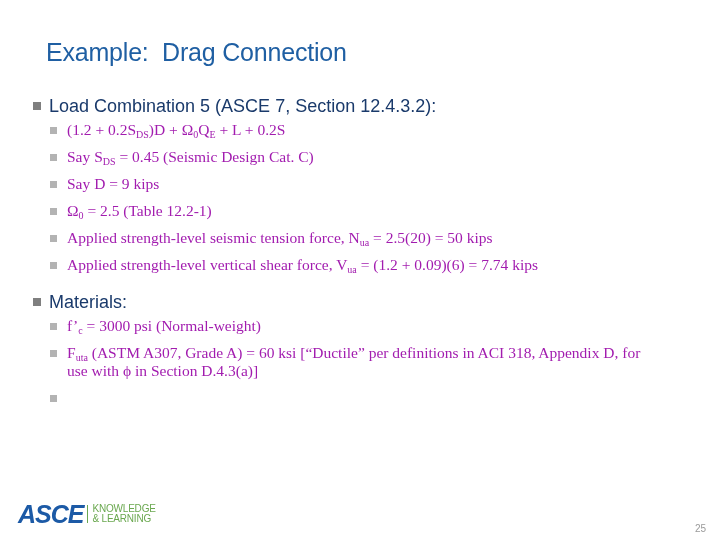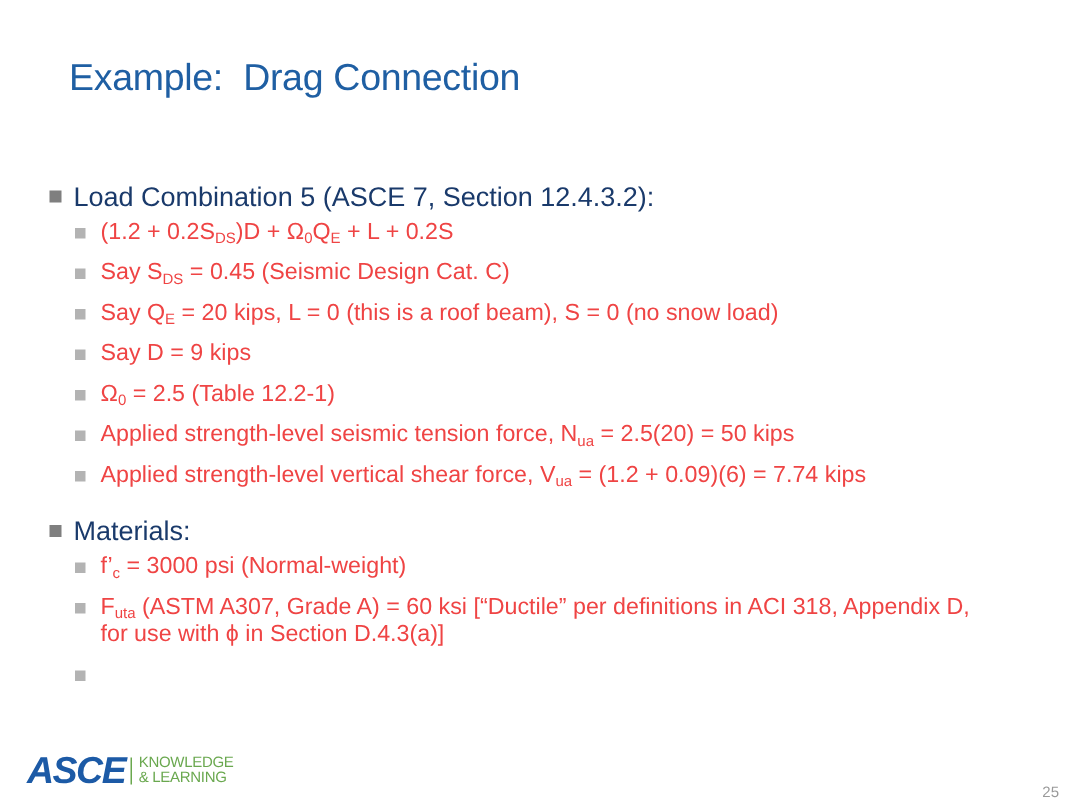--- a/index.html
+++ b/index.html
@@ -4,31 +4,31 @@
 <style>
   html, body { margin: 0; padding: 0; }
   body {
     width: 720px; height: 540px; background: #ffffff; position: relative; overflow: hidden;
     font-family: "Liberation Sans", sans-serif;
   }
   .title {
     position: absolute; left: 46px; top: 38px;
     font-size: 25px; color: #1f5fa3; white-space: pre; letter-spacing: -0.2px;
   }
-  .content { position: absolute; left: 33px; top: 120px; width: 680px; }
+  .content { position: absolute; left: 33px; top: 95px; width: 680px; }
   .l1 {
     position: relative; padding-left: 16px; font-size: 18px; color: #1a3a6b;
     line-height: 22px; margin-bottom: 4px;
   }
   .l1 .bullet {
     position: absolute; left: 0; top: 7px; width: 8px; height: 8px; background: #7f7f7f;
   }
   .l2 {
-    position: relative; padding-left: 17px; margin-left: 17px; font-size: 15.5px; color: #ef4444;
-    line-height: 18px; margin-bottom: 9px;
+    position: relative; padding-left: 17px; margin-left: 17px; font-size: 15.5px; color: #a21caf;
+    line-height: 18px; margin-bottom: 9px; font-family: Liberation Serif, serif;
   }
   .l2 .bullet {
     position: absolute; left: 0; top: 6px; width: 7px; height: 7px; background: #b3b3b3;
   }
   .gap { height: 8px; }
   sub { font-size: 10px; vertical-align: -3px; line-height: 0; }
   .logo {
     position: absolute; left: 18px; top: 503px; height: 22px; display: flex; align-items: center;
   }
   .logo-asce {
@@ -54,24 +54,20 @@
     <span>Load Combination 5 (ASCE 7, Section 12.4.3.2):</span>
   </div>
 
   <div class="l2">
     <span class="bullet"></span>
     <span>(1.2 + 0.2S</span><sub>DS</sub><span>)D + Ω</span><sub>0</sub><span>Q</span><sub>E</sub><span> + L + 0.2S</span>
   </div>
   <div class="l2">
     <span class="bullet"></span>
     <span>Say S</span><sub>DS</sub><span> = 0.45 (Seismic Design Cat. C)</span>
-  </div>
-  <div class="l2">
-    <span class="bullet"></span>
-    <span>Say Q</span><sub>E</sub><span> = 20 kips, L = 0 (this is a roof beam), S = 0 (no snow load)</span>
   </div>
   <div class="l2">
     <span class="bullet"></span>
     <span>Say D = 9 kips</span>
   </div>
   <div class="l2">
     <span class="bullet"></span>
     <span>Ω</span><sub>0</sub><span> = 2.5 (Table 12.2-1)</span>
   </div>
   <div class="l2">

